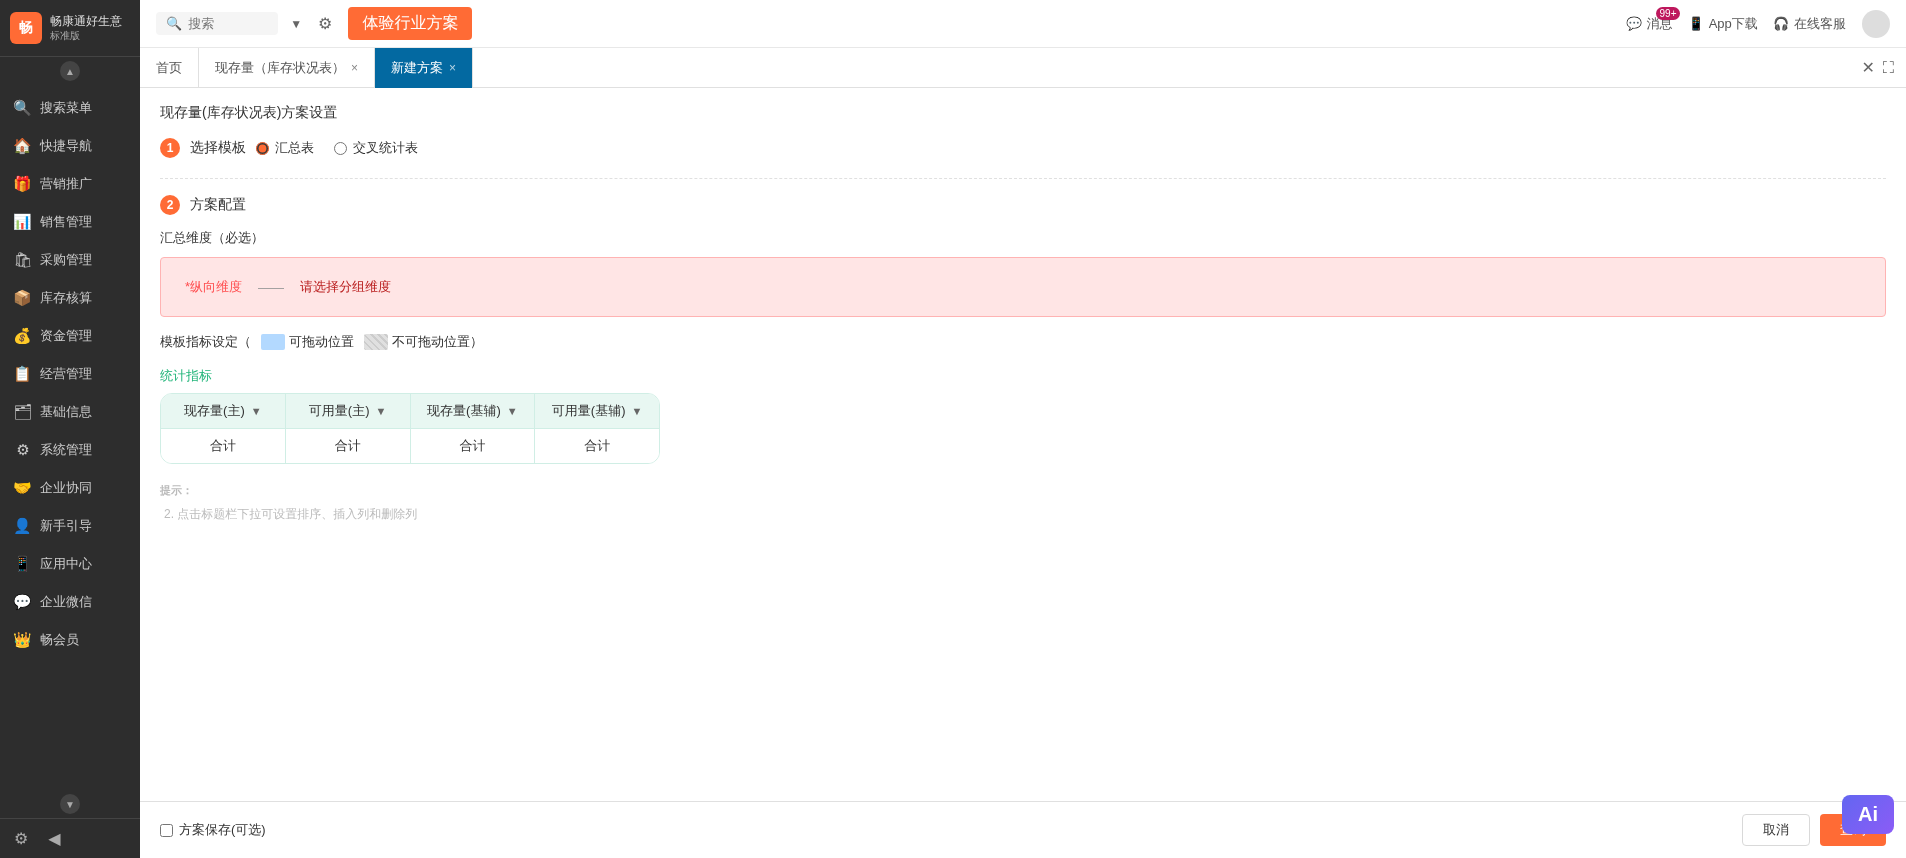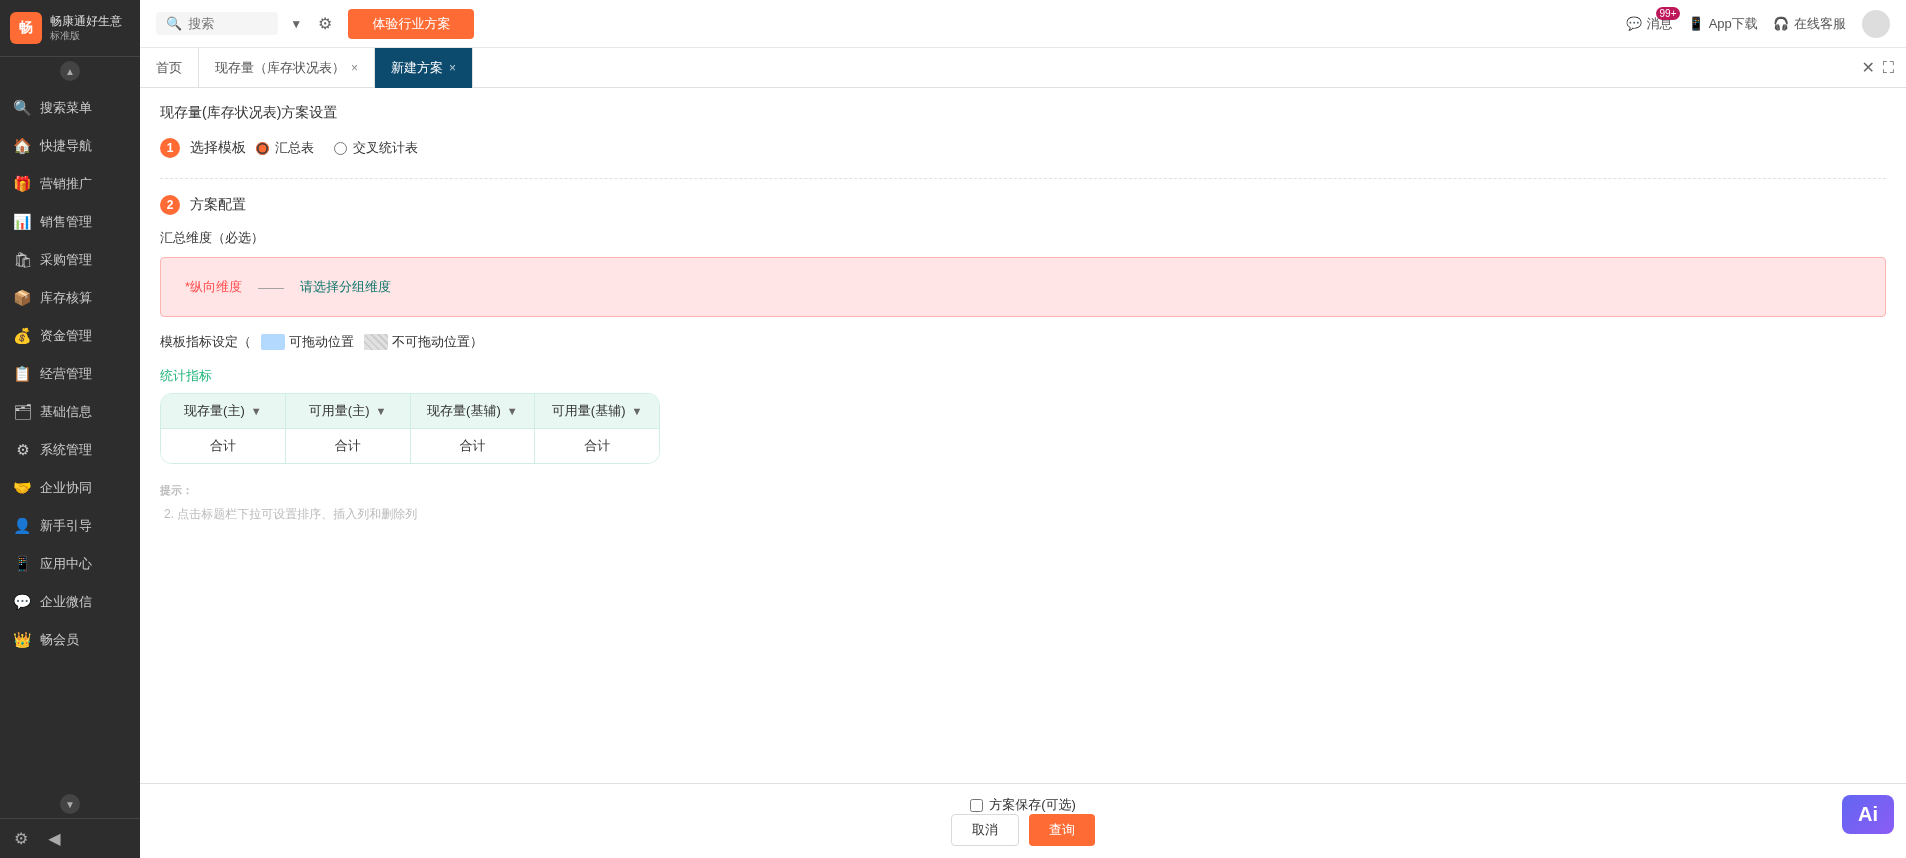--- a/index.html
+++ b/index.html
@@ -114,23 +114,23 @@
       display: flex;
       align-items: center;
       gap: 4px;
     }
     .header-gear { cursor: pointer; color: #666; font-size: 16px; padding: 4px; }
     .header-industry-btn {
       background: #ff6b35;
       color: white;
       border: none;
       border-radius: 4px;
-      padding: 6px 24px;
-      cursor: pointer;
-      font-size: 13px;
+      padding: 6px 14px;
+      cursor: pointer;
+      font-size: 16px;
     }
     .header-spacer { flex: 1; }
     .header-right { display: flex; align-items: center; gap: 16px; }
     .header-notification { display: flex; align-items: center; gap: 4px; cursor: pointer; color: #555; font-size: 13px; position: relative; }
     .notification-badge {
       background: #be185d;
       color: white;
       font-size: 10px;
       border-radius: 10px;
       padding: 1px 4px;
@@ -158,21 +158,21 @@
       display: flex;
       align-items: center;
       gap: 6px;
       cursor: pointer;
       font-size: 13px;
       color: #555;
       border-right: 1px solid #e0e0e0;
       position: relative;
     }
     .tab-item.active {
-      background: #0c4a6e;
+      background: #0369a1;
       color: white;
     }
     .tab-close {
       font-size: 12px;
       color: inherit;
       cursor: pointer;
       opacity: 0.7;
     }
 
     
@@ -249,21 +249,21 @@
       border: 1px solid #ffb3b3;
       border-radius: 4px;
       padding: 20px 24px;
       margin-bottom: 16px;
       display: flex;
       align-items: center;
       gap: 16px;
     }
     .dimension-label { color: #ff4d4f; font-size: 13px; }
     .dimension-separator { color: #999; font-size: 13px; }
-    .dimension-placeholder { color: #0f766e; font-size: 13px; font-family: Liberation Mono, monospace; }
+    .dimension-placeholder { color: #b91c1c; font-size: 13px; font-family: Liberation Mono, monospace; }
 
     
     .indicator-config { display: flex; align-items: center; gap: 10px; margin-bottom: 16px; font-size: 13px; color: #333; text-align: center; }
     .indicator-draggable {
       display: flex; align-items: center; gap: 4px;
     }
     .indicator-box-draggable {
       width: 24px; height: 16px;
       background: #b3d9ff;
       border-radius: 2px;
@@ -331,21 +331,20 @@
 
     
     .bottom-area {
       background: #fff;
       border-top: 1px solid #e0e0e0;
       padding: 12px 20px;
       display: flex;
       align-items: center;
       justify-content: space-between;
       flex-shrink: 0;
-      flex-direction: column;
     }
     .save-checkbox { display: flex; align-items: center; gap: 6px; font-size: 13px; color: #333; cursor: pointer; }
     .action-buttons { display: flex; gap: 10px; }
     .btn-cancel {
       background: #fff;
       border: 1px solid #d9d9d9;
       border-radius: 4px;
       padding: 6px 20px;
       font-size: 13px;
       color: #333;

